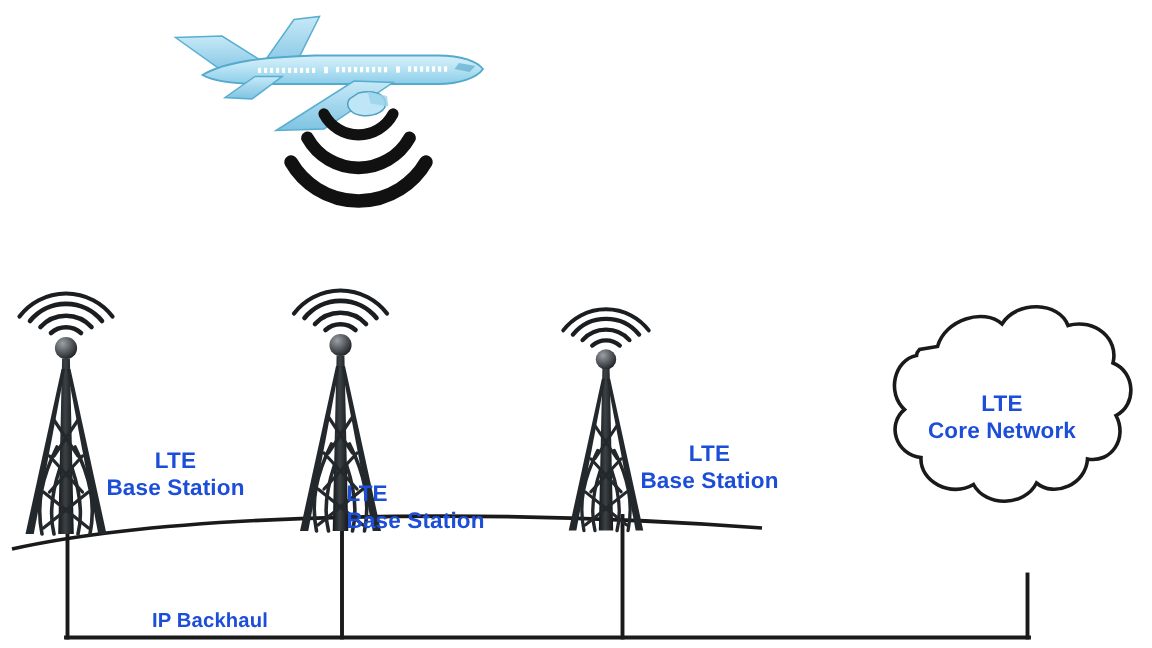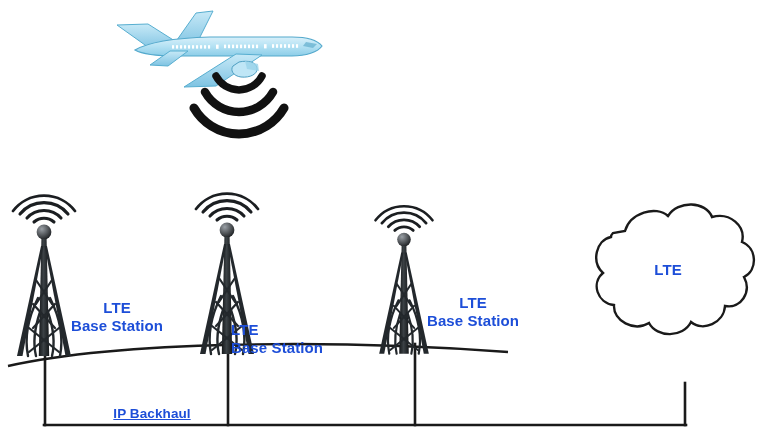--- a/index.html
+++ b/index.html
@@ -208,17 +208,18 @@
     <div>Base Station</div>
   </div>
 
   <div class="lbl lbl-center tower-label" style="left:473px; top:294px;">
     <div>LTE</div>
     <div>Base Station</div>
   </div>
 
   <div class="lbl lbl-center cloud-label" style="left:668px; top:261px;">
     <div>LTE</div>
-  </div>
-
-  <div class="lbl lbl-center backhaul-label" style="left:152px; top:406px;text-decoration:underline;">IP Backhaul</div>
+    <div>Core Network</div>
+  </div>
+
+  <div class="lbl lbl-center backhaul-label" style="left:140px; top:406px;">IP Backhaul</div>
 
 </div>
 
 </body></html>

